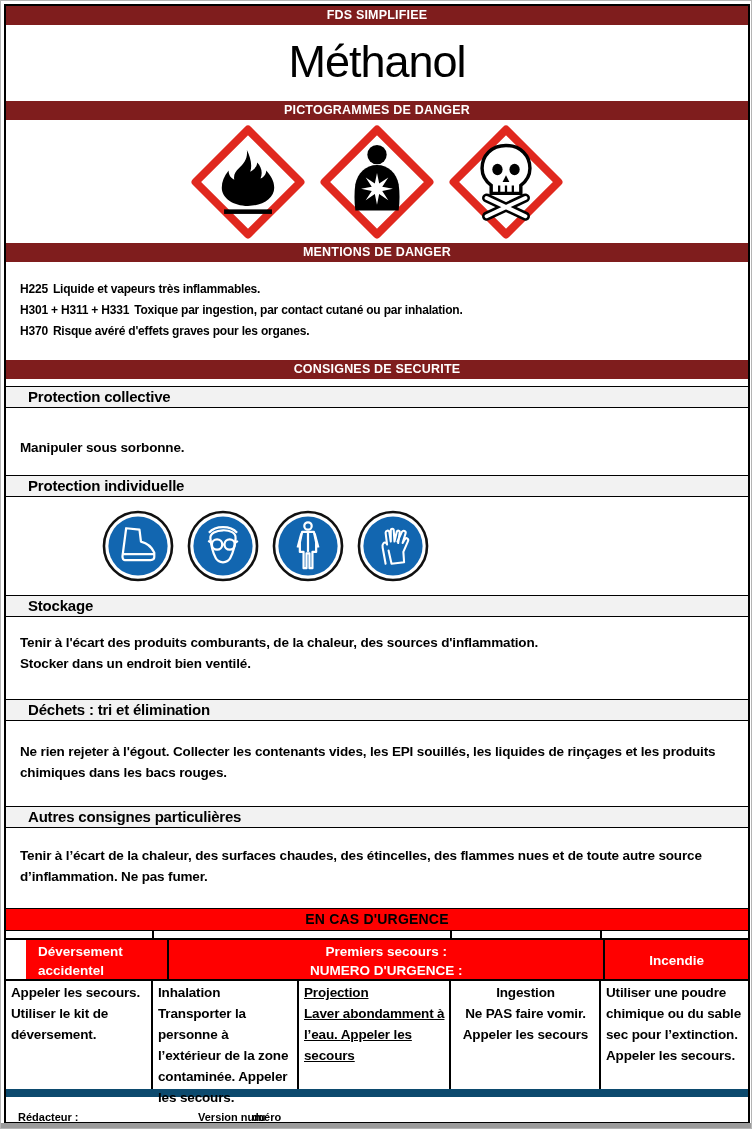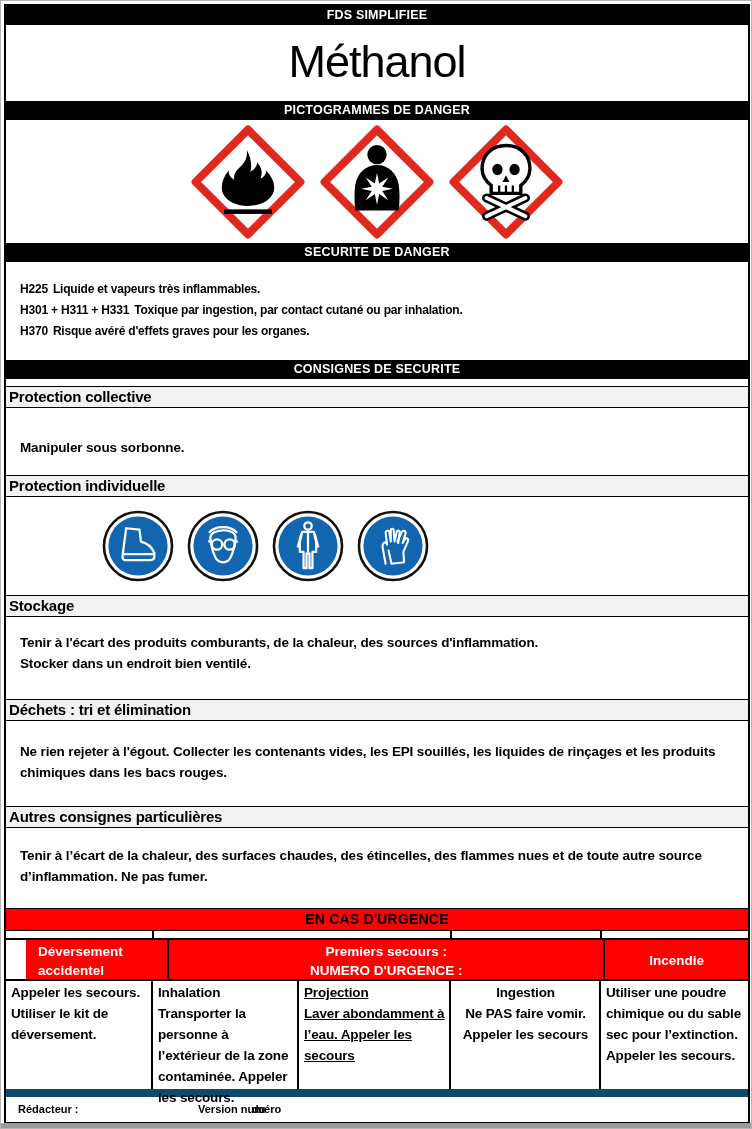--- a/index.html
+++ b/index.html
@@ -1,33 +1,33 @@
 <!DOCTYPE html>
 <html><head>
 <meta charset="utf-8">
 <style>
   * { margin:0; padding:0; box-sizing:border-box; }
   html,body { width:752px; height:1129px; background:#ffffff; font-family:"Liberation Sans", sans-serif; }
   .outer { position:relative; width:752px; height:1129px; background:#fff; border:1px solid #b5b5b5; overflow:hidden; }
   .bottom-strip { position:absolute; left:0; right:0; bottom:0; height:5px; background:#9b9b9b; }
   .sheet { position:absolute; left:3px; top:3px; width:746px; height:1120px; border:2px solid #000; background:#fff; overflow:hidden; }
 
-  .bluebar { height:19px; background:#000000; color:#fff; font-weight:700; font-size:12.5px; text-align:center; line-height:19px; letter-spacing:0.2px; }
+  .bluebar { height:19px; background:#7f1d1d; color:#fff; font-weight:700; font-size:12.5px; text-align:center; line-height:19px; letter-spacing:0.2px; }
   .title { height:76px; font-size:45px; line-height:74px; text-align:center; color:#000; font-weight:400; letter-spacing:-1px; }
 
   .picto-row { height:123px; display:flex; justify-content:center; align-items:center; gap:15px; background:#fff; }
   svg.ghs { width:114px; height:114px; display:block; }
 
   .mentions { height:98px; padding:17px 10px 0 14px; font-size:12px; font-weight:700; letter-spacing:-0.2px; }
   .mentions .hline { line-height:21px; white-space:nowrap; }
   .hcode { margin-right:5px; }
 
   .gap6 { height:7px; }
 
-  .subhead { height:22px; background:#f2f2f2; border-top:1px solid #000; border-bottom:1px solid #000; font-size:15px; font-weight:700; padding-left:3px; line-height:20px; letter-spacing:-0.2px; }
+  .subhead { height:22px; background:#f2f2f2; border-top:1px solid #000; border-bottom:1px solid #000; font-size:15px; font-weight:700; padding-left:22px; line-height:20px; letter-spacing:-0.2px; }
 
   .box { font-size:13.5px; font-weight:700; padding-left:14px; letter-spacing:-0.15px; color:#000; }
   .box .bline { line-height:21px; }
   .box-collective { height:67px; padding-top:29px; }
   .ppe-row { height:98px; display:flex; align-items:center; gap:11px; padding-left:95px; }
   svg.ppe { width:74px; height:74px; display:block; }
   .box-stockage { height:82px; padding-top:15px; }
   .box-dechets { height:85px; padding-top:20px; }
   .box-autres { height:80px; padding-top:17px; }
 
@@ -41,21 +41,21 @@
   .eh1 { width:147px; padding:2px 0 0 12px; }
   .eh2 { width:448px; text-align:center; padding-top:2px; }
   .eh3 { width:147px; text-align:center; padding-top:11px; border-right:none !important; }
 
   .em-body { display:flex; height:116px; border-bottom:8px solid #0c4a6e; font-size:13.5px; font-weight:700; letter-spacing:-0.15px; }
   .bcell { border-right:2px solid #000; padding:1px 4px 0 5px; line-height:21px; }
   .b1 { width:147px; } .b2 { width:146px; } .b3 { width:152px;text-decoration:underline; }
   .b4 { width:150px; text-align:center; } .b5 { width:147px; border-right:none; }
 
   .footer { height:25px; position:relative; font-size:11px; font-weight:700; }
-  .footer span { position:absolute; top:0; line-height:25px; }
+  .footer span { position:absolute; top:8px; line-height:25px; }
   .f1 { left:12px; } .f2 { left:192px; } .f3 { left:246px; }
 </style>
 </head>
 <body>
 
 <div class="outer">
   <div class="sheet">
 
     <div class="bluebar">FDS SIMPLIFIEE</div>
 
@@ -86,21 +86,21 @@
             <path d="M33 64 L67 80"></path>
             <path d="M67 64 L33 80"></path>
           </g>
         <g stroke="#fff" stroke-width="3.5" stroke-linecap="round">
             <path d="M33 64 L67 80"></path>
             <path d="M67 64 L33 80"></path>
           </g>
       </svg>
     </div>
 
-    <div class="bluebar">SECURITE DE DANGER</div>
+    <div class="bluebar">MENTIONS DE DANGER</div>
 
     <div class="mentions">
       <div class="hline"><span class="hcode">H225</span><span>Liquide et vapeurs très inflammables.</span></div>
       <div class="hline"><span class="hcode">H301 + H311 + H331</span><span>Toxique par ingestion, par contact cutané ou par inhalation.</span></div>
       <div class="hline"><span class="hcode">H370</span><span>Risque avéré d'effets graves pour les organes.</span></div>
     </div>
 
     <div class="bluebar">CONSIGNES DE SECURITE</div>
     <div class="gap6"></div>
 

